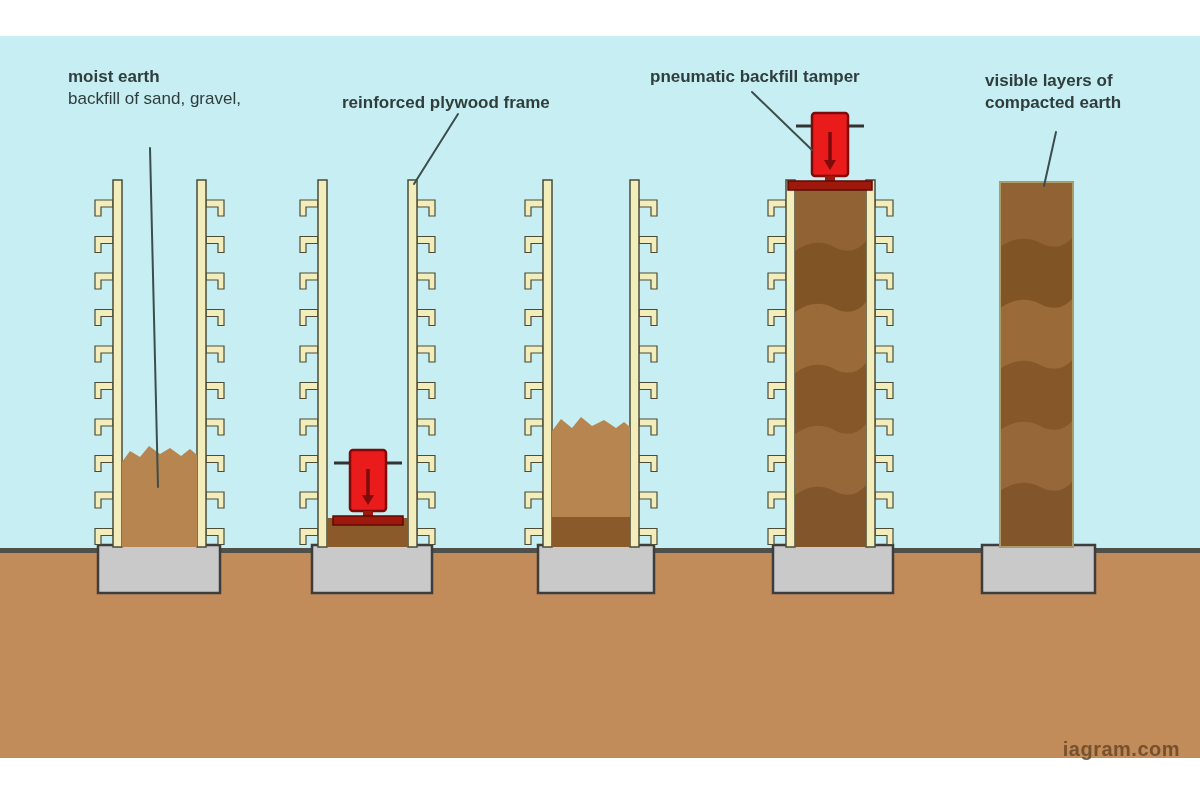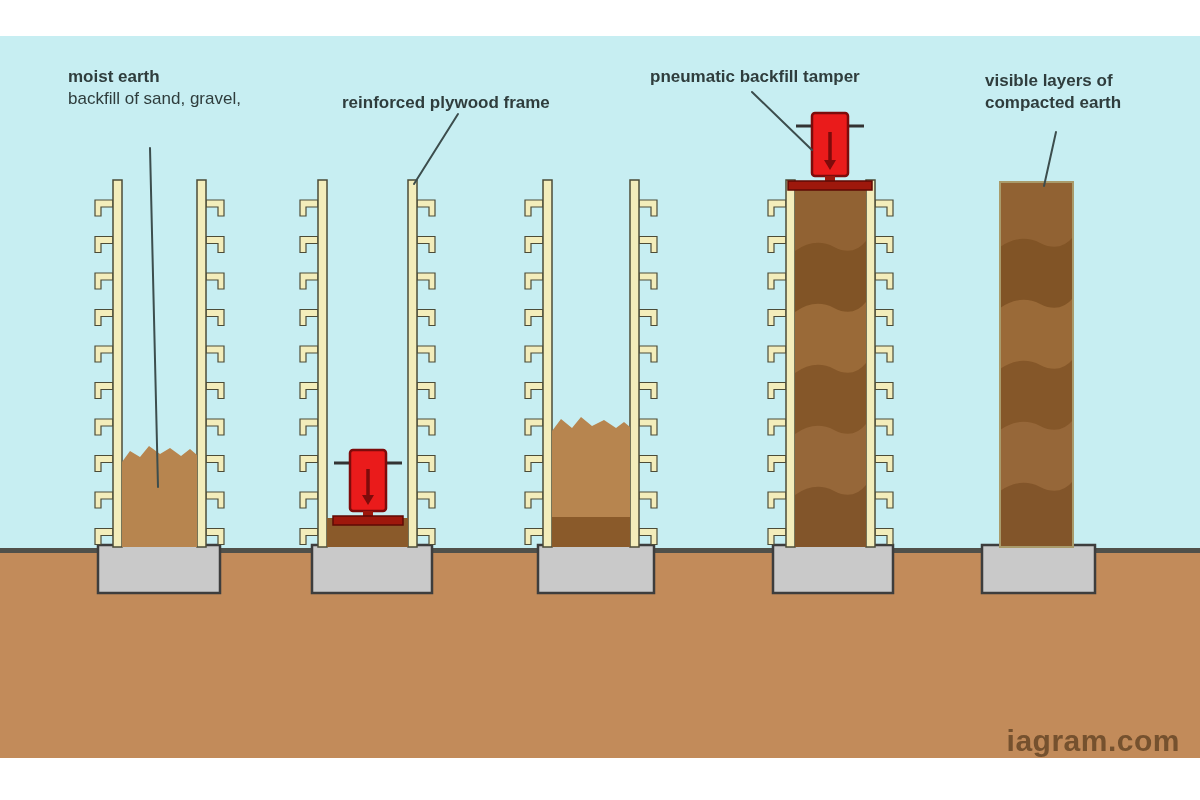--- a/index.html
+++ b/index.html
@@ -4,22 +4,22 @@
 <style>
   html,body{margin:0;padding:0;background:#ffffff;}
   .canvas{position:relative;width:1200px;height:800px;background:#ffffff;overflow:hidden;
           font-family:"Liberation Sans",sans-serif;}
   #scene{position:absolute;left:0;top:0;z-index:1;}
   .txt{position:absolute;z-index:2;}
   .ann{color:#2f3d3d;font-size:17px;line-height:22px;}
   .ann .t{font-weight:bold;}
   .steps .step{position:absolute;color:#4a4038;font-size:17px;line-height:26px;width:215px;}
   .steps .st{font-weight:bold;}
-  .watermark{position:absolute;z-index:2;font-size:30px;font-weight:bold;color:#6d4b2a;opacity:.9;
-             letter-spacing:.5px;}
+  .watermark{position:absolute;z-index:2;font-size:20px;font-weight:bold;color:#6d4b2a;opacity:.9;
+             letter-spacing:.5px;margin-top:14px;}
 </style>
 </head>
 <body>
 
 <div class="canvas">
 
   <svg id="scene" width="1200" height="800" viewBox="0 0 1200 800">
       <rect x="0" y="36" width="1200" height="516" fill="#c7eef2"></rect>
       <rect x="0" y="552" width="1200" height="206" fill="#c28b5a"></rect>
       <rect x="0" y="548" width="1200" height="5" fill="#50504a"></rect>

